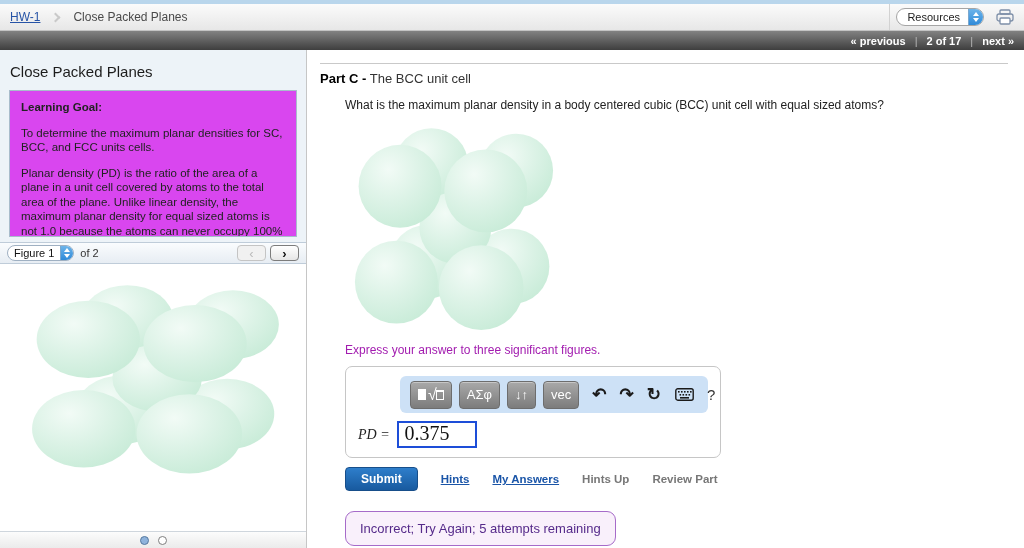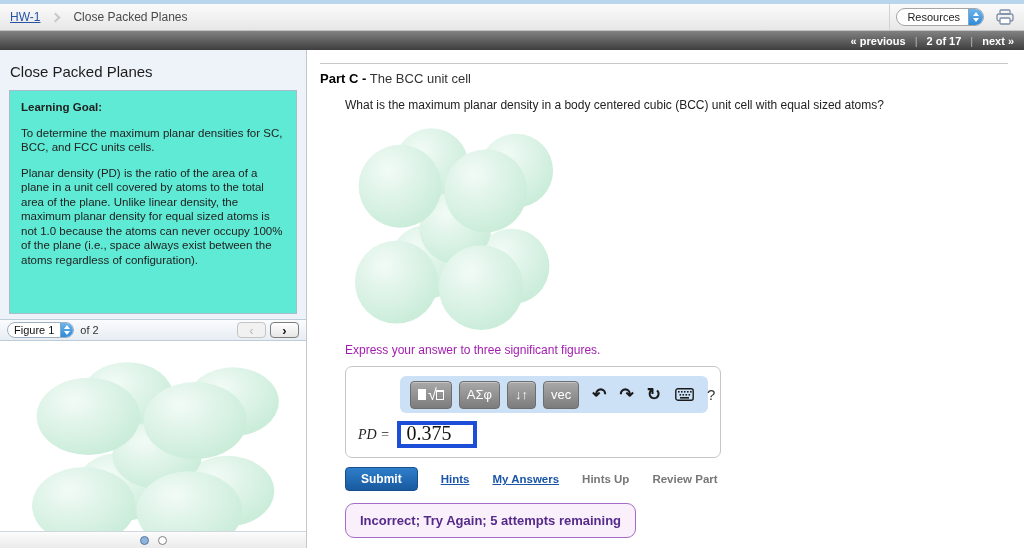--- a/index.html
+++ b/index.html
@@ -31,23 +31,23 @@
              color:#fff; font-size:11px; font-weight:bold; }
   .nav-sep { color:#b5b5b5; font-weight:normal; }
   .nav-bar span { cursor:pointer; }
   .nav-bar .pg { cursor:default; }
 
   
   .content { display:flex; height:498px; }
   .left-col { width:307px; background:#edf3f8; border-right:1px solid #c6c6c6;
               position:relative; display:flex; flex-direction:column; }
   .left-title { font-size:15px; color:#1c1c1c; padding:13px 10px 10px 10px; }
-  .lg-box { margin:0 9px; border:1px solid #a8bccb; background:#5eead4;
+  .lg-box { margin:0 9px; border:1px solid #a8bccb; background:#d946ef;
             padding:9px 11px 0 11px; font-size:11.5px; line-height:14.5px; color:#222;
-            height:224px; overflow:hidden; }
+            height:147px; overflow:hidden; }
   .lg-box h3 { font-size:11.5px; margin-bottom:11px; }
   .lg-box p { margin-bottom:11px; }
   .fig-bar { margin-top:5px; height:22px; background:linear-gradient(#fafcfe,#e7edf3);
              border-top:1px solid #bfccd9; border-bottom:1px solid #bfccd9;
              display:flex; align-items:center; padding:0 7px; }
   .fig-select { display:flex; align-items:center; background:#fff; border:1px solid #9fb0c2;
                 border-radius:8px; height:16px; overflow:hidden; cursor:pointer; }
   .fig-select .val { font-size:11px; padding:4px 6px; min-width:52px; color:#111; }
   .fig-select .stepper { width:13px; }
   .of-label { font-size:11px; color:#333; margin-left:6px; }
@@ -86,32 +86,32 @@
   .tbtn .sq-solid { width:8px; height:11px; background:#fff; margin-right:2px; }
   .tbtn .radical { font-size:16px; line-height:16px; }
   .tbtn .sq-out { width:8px; height:10px; border:1.5px solid #fff; border-top-width:2px; margin-left:-1px; }
   .glyph { color:#1a1a1a; font-size:17px; font-weight:bold; cursor:pointer; line-height:1;
            margin-left:6px; }
   .glyph.help { font-weight:normal; font-size:15px; color:#333; }
   .kb-icon { margin-left:7px; cursor:pointer; display:flex; align-items:center; }
   .ans-row { margin-top:8px; display:flex; align-items:center; }
   .var-label { font-family:"Liberation Serif", serif; font-style:italic; font-size:14px;
                color:#222; margin:0 7px 0 3px; }
-  .ans-input { width:80px; height:27px; border:4px solid #1d4ed8; border-radius:0;
+  .ans-input { width:80px; height:27px; border:2px solid #1d4ed8; border-radius:0;
                font-family:"Liberation Serif", serif; font-size:20px; color:#111;
                padding:0 0 2px 6px; outline:none; }
 
   .action-row { margin:9px 0 0 25px; display:flex; align-items:center; gap:23px; }
   .submit-btn { background:linear-gradient(#2e7ecb,#185a9f); border:1px solid #174e8a;
                 border-radius:4px; color:#fff; font-weight:bold; font-size:12px;
                 padding:4px 15px; cursor:pointer; }
   .lnk { font-size:11.5px; font-weight:bold; color:#1a55a8; text-decoration:underline; cursor:pointer; }
   .lnk.gray { color:#777; text-decoration:none; }
-  .feedback { display:inline-block; margin:12px 0 0 25px; border:1px solid #a66bc9;
-              border-radius:9px; background:#f9f0fb; color:#552a8a; font-weight:bold;
+  .feedback { display:inline-block; margin:20px 0 0 25px; border:1px solid #a66bc9;
+              border-radius:9px; background:#f9f0fb; color:#552a8a; font-weight:normal;
               font-size:13px; padding:9px 14px; }
 
   .prn-icon { cursor:pointer; display:flex; }
 </style>
 </head>
 <body>
 
 <div class="top-strip"></div>
 
 <div class="crumb-bar">

